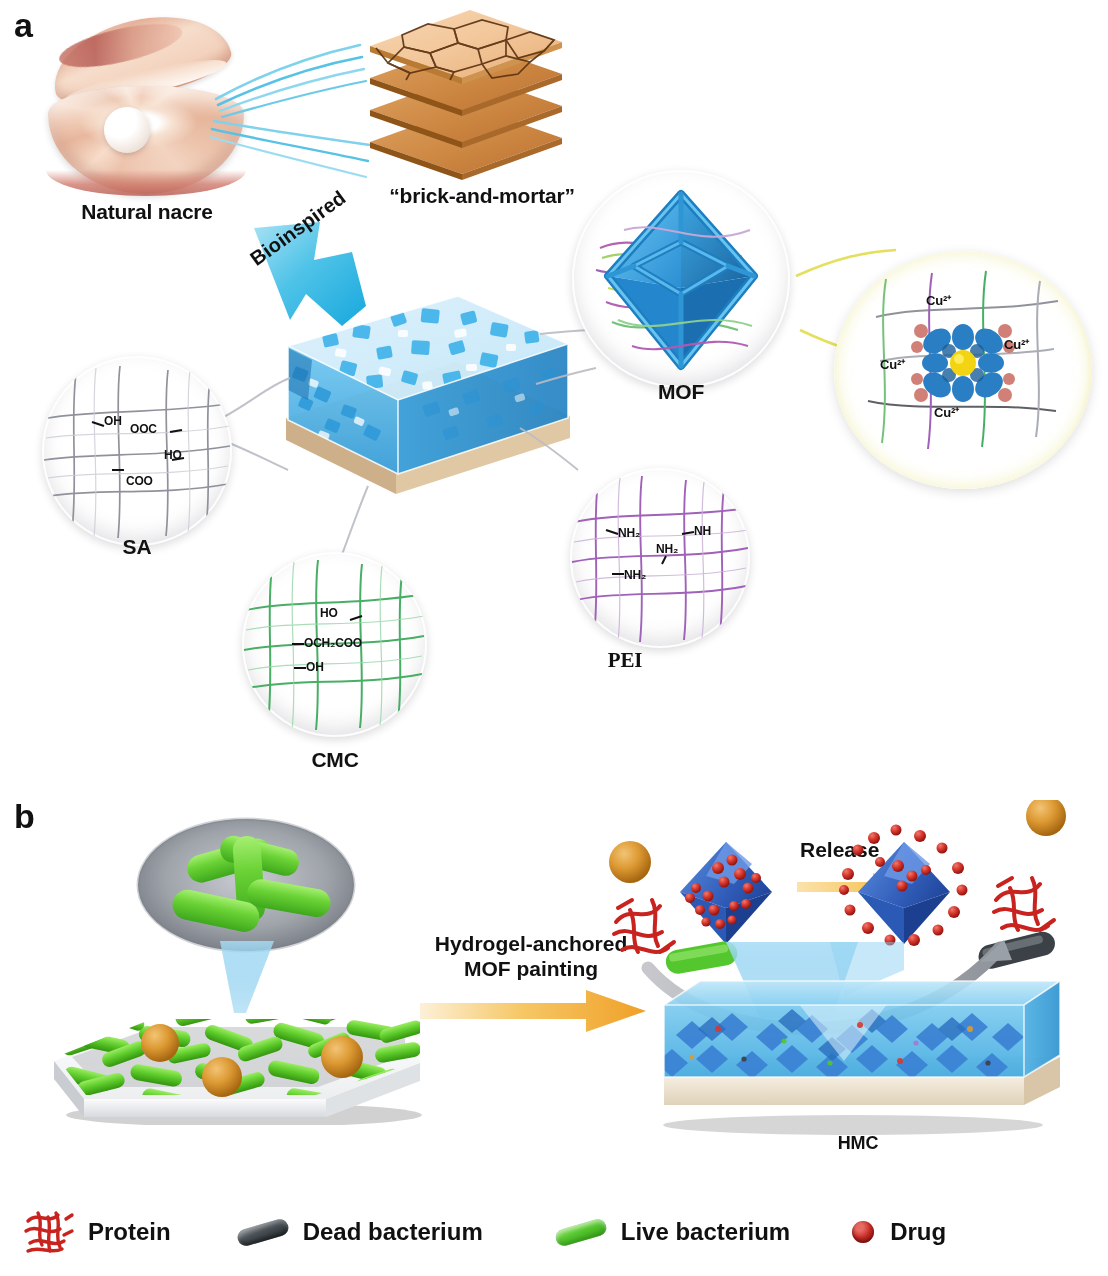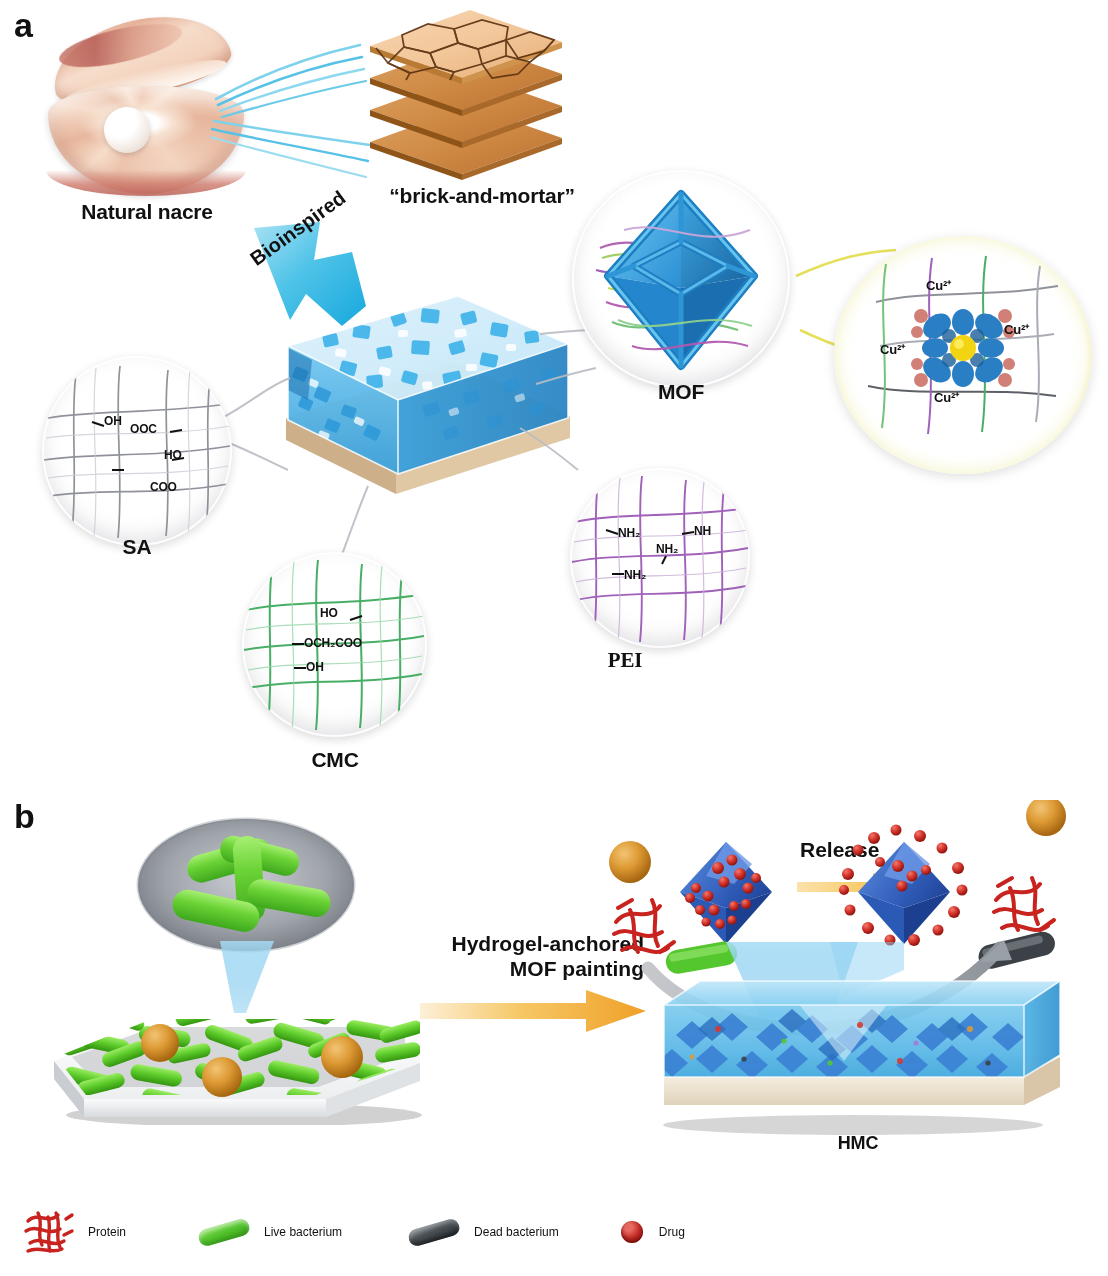--- a/index.html
+++ b/index.html
@@ -120,37 +120,37 @@
     white-space:nowrap; letter-spacing:-.2px;
   }
 
   
   #substrate { position:absolute; left:48px; top:945px; width:380px; height:180px; }
   #zoomcone  { position:absolute; left:128px; top:815px; width:230px; height:200px; }
   #hmc       { position:absolute; left:648px; top:965px; width:420px; height:170px; }
 
   #mid-arrow-text {
     position:absolute; left:418px; top:932px; width:226px;
-    text-align:right; font-size:21px; font-weight:700; line-height:1.18; color:#111;
+    text-align:center; font-size:21px; font-weight:700; line-height:1.18; color:#111;
   }
   #mid-arrow { position:absolute; left:418px; top:988px; width:230px; height:46px; }
 
   #release-text {
     position:absolute; left:800px; top:838px;
     font-size:21px; font-weight:700; color:#111; white-space:nowrap;
   }
   #release-arrow { position:absolute; left:795px; top:872px; width:112px; height:30px; }
 
   
   #legend {
     position:absolute; left:0; top:1198px; width:1108px; height:68px;
     display:flex; align-items:center;
   }
   .leg-item { display:flex; align-items:center; gap:12px; }
-  .leg-label { font-size:12px; font-weight:400; color:#111; white-space:nowrap; }
+  .leg-label { font-size:24px; font-weight:700; color:#111; white-space:nowrap; }
   .leg-ico { width:54px; height:50px; position:relative; flex:0 0 auto; }
 
   .rod-green {
     width:52px; height:17px; border-radius:9px;
     background:linear-gradient(170deg,#8ede5f 0%,#55c72e 45%,#3da81c 100%);
     box-shadow:inset 0 3px 4px rgba(255,255,255,.55), inset 0 -3px 5px rgba(20,90,10,.35);
     transform:rotate(-16deg);
   }
   .rod-dark {
     width:52px; height:17px; border-radius:9px;
@@ -441,21 +441,21 @@
       </g>
       <g stroke="#111" stroke-width="2" fill="none">
         <path d="M50,66 L62,70"></path>
         <path d="M128,76 L140,74"></path>
         <path d="M130,104 L142,102"></path>
         <path d="M70,114 L82,114"></path>
       </g>
     </svg>
     <div class="chem" style="left:62px; top:58px;">OH</div>
     <div class="chem" style="left:88px; top:66px;">OOC</div>
-    <div class="chem" style="left:84px; top:124px;margin-left:24px;">COO</div>
+    <div class="chem" style="left:84px; top:118px;">COO</div>
     <div class="chem" style="left:122px; top:92px;">HO</div>
   </div>
   <div class="cap lg" style="left:82px; top:535px; width:110px;">SA</div>
 
   <div class="bubble" style="left:242px; top:552px; width:185px; height:185px;">
     <svg viewBox="0 0 185 185" style="position:absolute;inset:0;width:100%;height:100%;">
       <g fill="none" stroke="#3faa5e" stroke-width="2" opacity=".95">
         <path d="M4,58 C52,48 112,54 182,42"></path>
         <path d="M2,98 C54,88 116,96 182,84"></path>
         <path d="M6,136 C56,126 118,134 180,122"></path>
@@ -564,21 +564,21 @@
 
       <g fill="none" stroke-width="2.2" opacity=".95">
         <path d="M52,60 C92,48 126,80 178,60" stroke="#c9a6d8"></path>
         <path d="M46,150 C88,168 128,138 180,156" stroke="#8fd08f"></path>
         <path d="M60,176 C96,188 130,162 176,176" stroke="#b05ab0"></path>
       </g>
     </svg>
   </div>
   <div class="cap lg" style="left:626px; top:380px; width:110px;">MOF</div>
 
-  <div class="bubble ring-yellow" style="left:834px; top:236px; width:258px; height:238px;">
+  <div class="bubble ring-yellow" style="left:834px; top:251px; width:258px; height:238px;">
     <svg viewBox="0 0 258 238" style="position:absolute;inset:0;width:100%;height:100%;">
       <g fill="none" stroke-width="2" opacity=".95">
         <path d="M42,66 C92,54 152,62 224,50" stroke="#8a8d96"></path>
         <path d="M34,150 C92,162 150,150 222,160" stroke="#55595f"></path>
         <path d="M46,110 C96,100 154,108 220,98" stroke="#a6a9b1"></path>
         <path d="M52,28 C44,76 56,132 48,192" stroke="#6fbf75"></path>
         <path d="M98,22 C90,74 102,134 94,198" stroke="#9b59b6"></path>
         <path d="M152,20 C144,72 156,134 148,196" stroke="#3faa5e"></path>
         <path d="M206,30 C198,78 210,132 202,186" stroke="#a6a9b1"></path>
       </g>
@@ -980,34 +980,34 @@
             <path d="M34,6 C40,18 32,28 38,40"></path>
             <path d="M26,10 C30,22 24,30 28,44"></path>
             <path d="M44,12 L50,8"></path>
             <path d="M42,28 L50,24"></path>
           </g>
         </svg>
       </div>
       <div class="leg-label">Protein</div>
     </div>
 
+    <div class="leg-item" style="margin-left:66px;">
+      <div class="leg-ico" style="display:flex;align-items:center;">
+        <div class="rod-dark"></div>
+      </div>
+      <div class="leg-label">Dead bacterium</div>
+    </div>
+
     <div class="leg-item" style="margin-left:72px;">
       <div class="leg-ico" style="display:flex;align-items:center;">
         <div class="rod-green"></div>
       </div>
       <div class="leg-label">Live bacterium</div>
     </div>
 
-    <div class="leg-item" style="margin-left:66px;">
-      <div class="leg-ico" style="display:flex;align-items:center;">
-        <div class="rod-dark"></div>
-      </div>
-      <div class="leg-label">Dead bacterium</div>
-    </div>
-
 
     <div class="leg-item" style="margin-left:58px;">
       <div class="leg-ico" style="width:30px;display:flex;align-items:center;justify-content:center;">
         <div class="drug-ball"></div>
       </div>
       <div class="leg-label">Drug</div>
     </div>
 
   </div>
 

